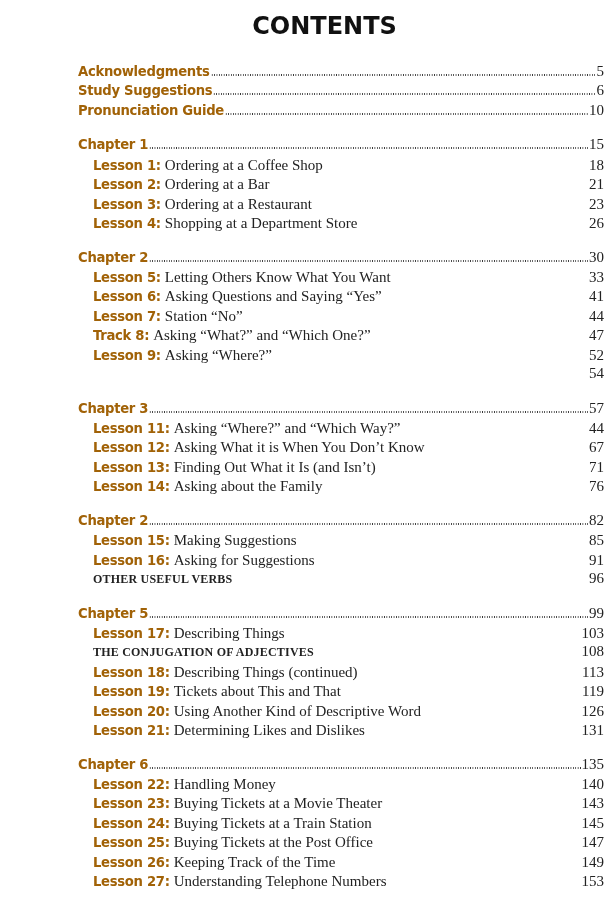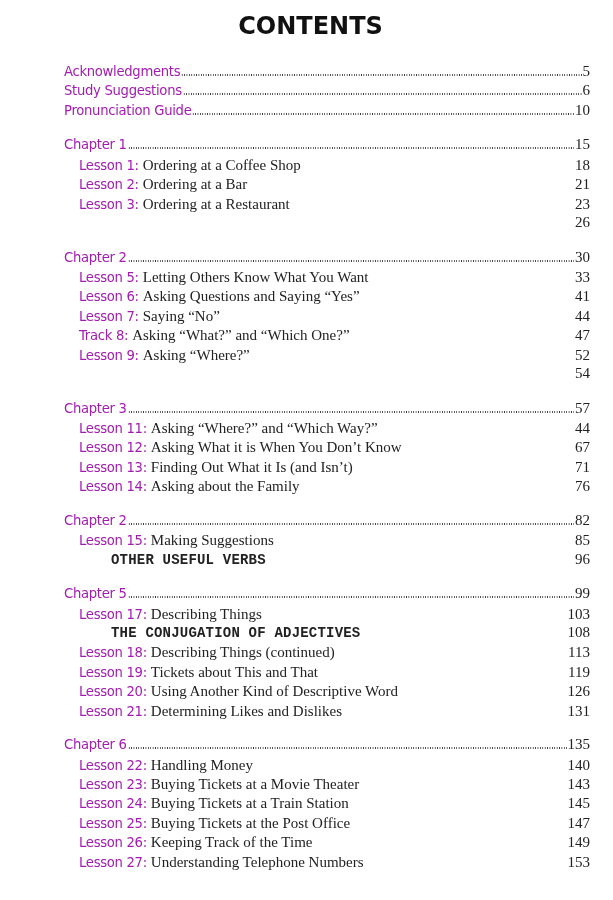--- a/index.html
+++ b/index.html
@@ -1,31 +1,31 @@
 <!DOCTYPE html>
 <html><head>
 <meta charset="utf-8">
 <style>
   html, body { margin: 0; padding: 0; background: #ffffff; }
   body { width: 613px; height: 900px; overflow: hidden; position: relative; color: #1a1a1a; }
-  .page { position: absolute; left: 4px; top: 0; width: 555px; height: 900px; }
+  .page { position: absolute; left: 18px; top: 0; width: 555px; height: 900px; }
   .title {
     position: absolute; left: 0; width: 613px; top: 12px; text-align: center;
     font-family: "DejaVu Sans", sans-serif; font-weight: bold; font-size: 24px; letter-spacing: 0px; color: #111;
   }
   .toc { position: absolute; left: 60px; top: 62px; width: 526px; }
   .row {
     display: flex; align-items: baseline; height: 19.45px; line-height: 19.45px; white-space: nowrap;
   }
   .row.indent { padding-left: 15px; }
   .gap { height: 15px; }
   .label { flex: 0 0 auto; }
-  .bold { font-family: "DejaVu Sans", sans-serif; font-weight: normal; font-size: 13.2px; letter-spacing: -0.3px; color: #a21caf; }
+  .bold { font-family: "DejaVu Sans", sans-serif; font-weight: bold; font-size: 13.2px; letter-spacing: -0.3px; color: #a16207; }
   .serif { font-family: "Liberation Serif", serif; font-size: 15px; color: #222; }
-  .caps { font-family: Liberation Mono, monospace; font-weight: bold; font-size: 14px; letter-spacing: 0.2px; text-transform: uppercase; color: #222; margin-left: 32px; }
+  .caps { font-family: Liberation Serif, serif; font-weight: bold; font-size: 12px; letter-spacing: 0.2px; text-transform: uppercase; color: #222; }
   .leader {
     flex: 1 1 auto; margin: 0 1px; height: 4px; align-self: baseline;
     background-image: radial-gradient(circle, #333 0.55px, transparent 0.7px);
     background-size: 2.4px 2px; background-repeat: repeat-x; background-position: left bottom;
     position: relative; top: 0px;
   }
   .leader.fine { background-image: radial-gradient(circle, #444 0.45px, transparent 0.6px); background-size: 1.6px 2px; }
   .page-num { flex: 0 0 auto; font-family: "Liberation Serif", serif; font-size: 15px; color: #222; text-align: right; }
 </style>
 </head>
@@ -68,20 +68,21 @@
       <span class="label"><span class="bold">Lesson 2:</span> <span class="serif">Ordering at a Bar</span></span>
       <span class="leader fine"></span>
       <span class="page-num">21</span>
     </div>
     <div class="row indent">
       <span class="label"><span class="bold">Lesson 3:</span> <span class="serif">Ordering at a Restaurant</span></span>
       <span class="leader fine"></span>
       <span class="page-num">23</span>
     </div>
     <div class="row indent">
+      <span class="label"><span class="bold">Lesson 4:</span> <span class="serif">Shopping at a Department Store</span></span>
       <span class="leader fine"></span>
       <span class="page-num">26</span>
     </div>
 
     <div class="gap"></div>
 
     <div class="row">
       <span class="label bold">Chapter 2</span>
       <span class="leader"></span>
       <span class="page-num">30</span>
@@ -90,21 +91,21 @@
       <span class="label"><span class="bold">Lesson 5:</span> <span class="serif">Letting Others Know What You Want</span></span>
       <span class="leader fine"></span>
       <span class="page-num">33</span>
     </div>
     <div class="row indent">
       <span class="label"><span class="bold">Lesson 6:</span> <span class="serif">Asking Questions and Saying “Yes”</span></span>
       <span class="leader fine"></span>
       <span class="page-num">41</span>
     </div>
     <div class="row indent">
-      <span class="label"><span class="bold">Lesson 7:</span> <span class="serif">Saying “No”</span></span>
+      <span class="label"><span class="bold">Lesson 7:</span> <span class="serif">Station “No”</span></span>
       <span class="leader fine"></span>
       <span class="page-num">44</span>
     </div>
     <div class="row indent">
       <span class="label"><span class="bold">Track 8:</span> <span class="serif">Asking “What?” and “Which One?”</span></span>
       <span class="leader fine"></span>
       <span class="page-num">47</span>
     </div>
     <div class="row indent">
       <span class="label"><span class="bold">Lesson 9:</span> <span class="serif">Asking “Where?”</span></span>
@@ -148,20 +149,25 @@
 
     <div class="row">
       <span class="label bold">Chapter 2</span>
       <span class="leader"></span>
       <span class="page-num">82</span>
     </div>
     <div class="row indent">
       <span class="label"><span class="bold">Lesson 15:</span> <span class="serif">Making Suggestions</span></span>
       <span class="leader fine"></span>
       <span class="page-num">85</span>
+    </div>
+    <div class="row indent">
+      <span class="label"><span class="bold">Lesson 16:</span> <span class="serif">Asking for Suggestions</span></span>
+      <span class="leader fine"></span>
+      <span class="page-num">91</span>
     </div>
     <div class="row indent">
       <span class="label caps">Other Useful Verbs</span>
       <span class="leader fine"></span>
       <span class="page-num">96</span>
     </div>
 
     <div class="gap"></div>
 
     <div class="row">

